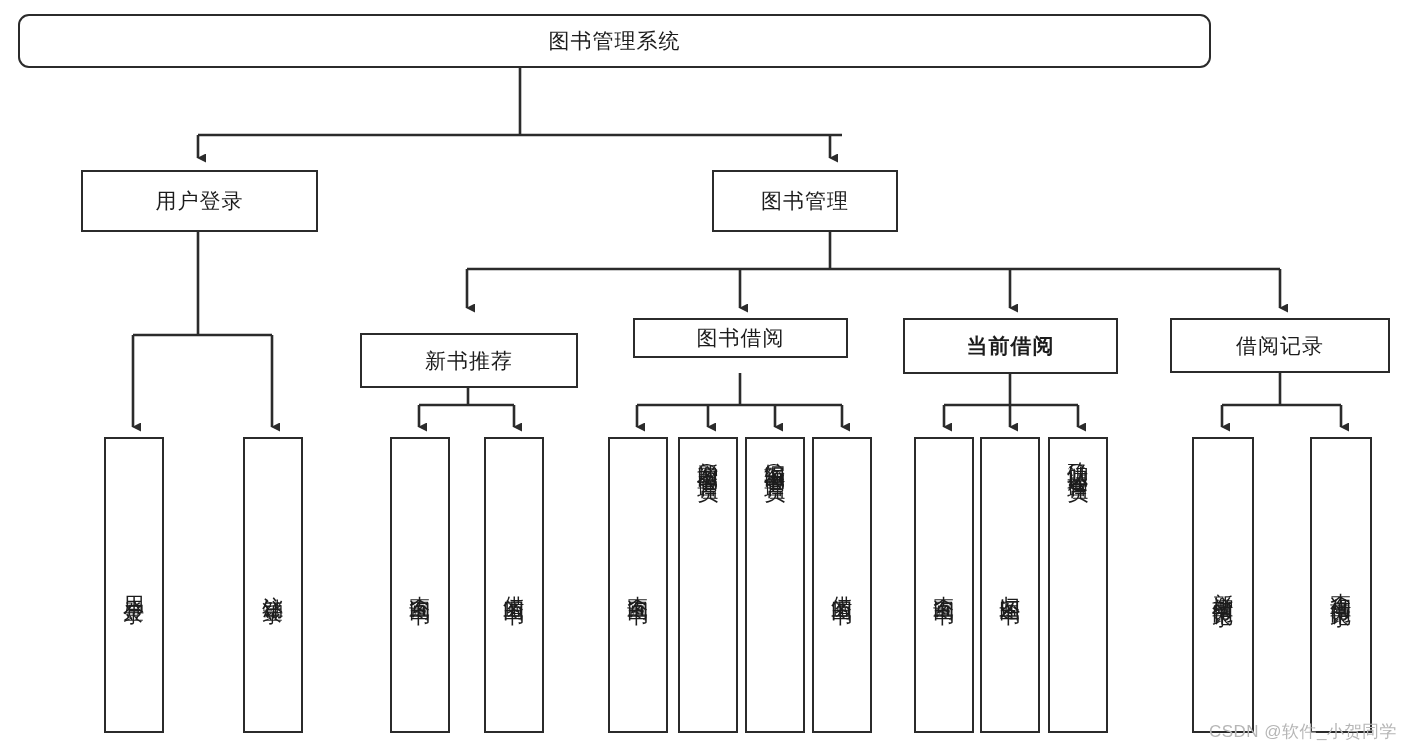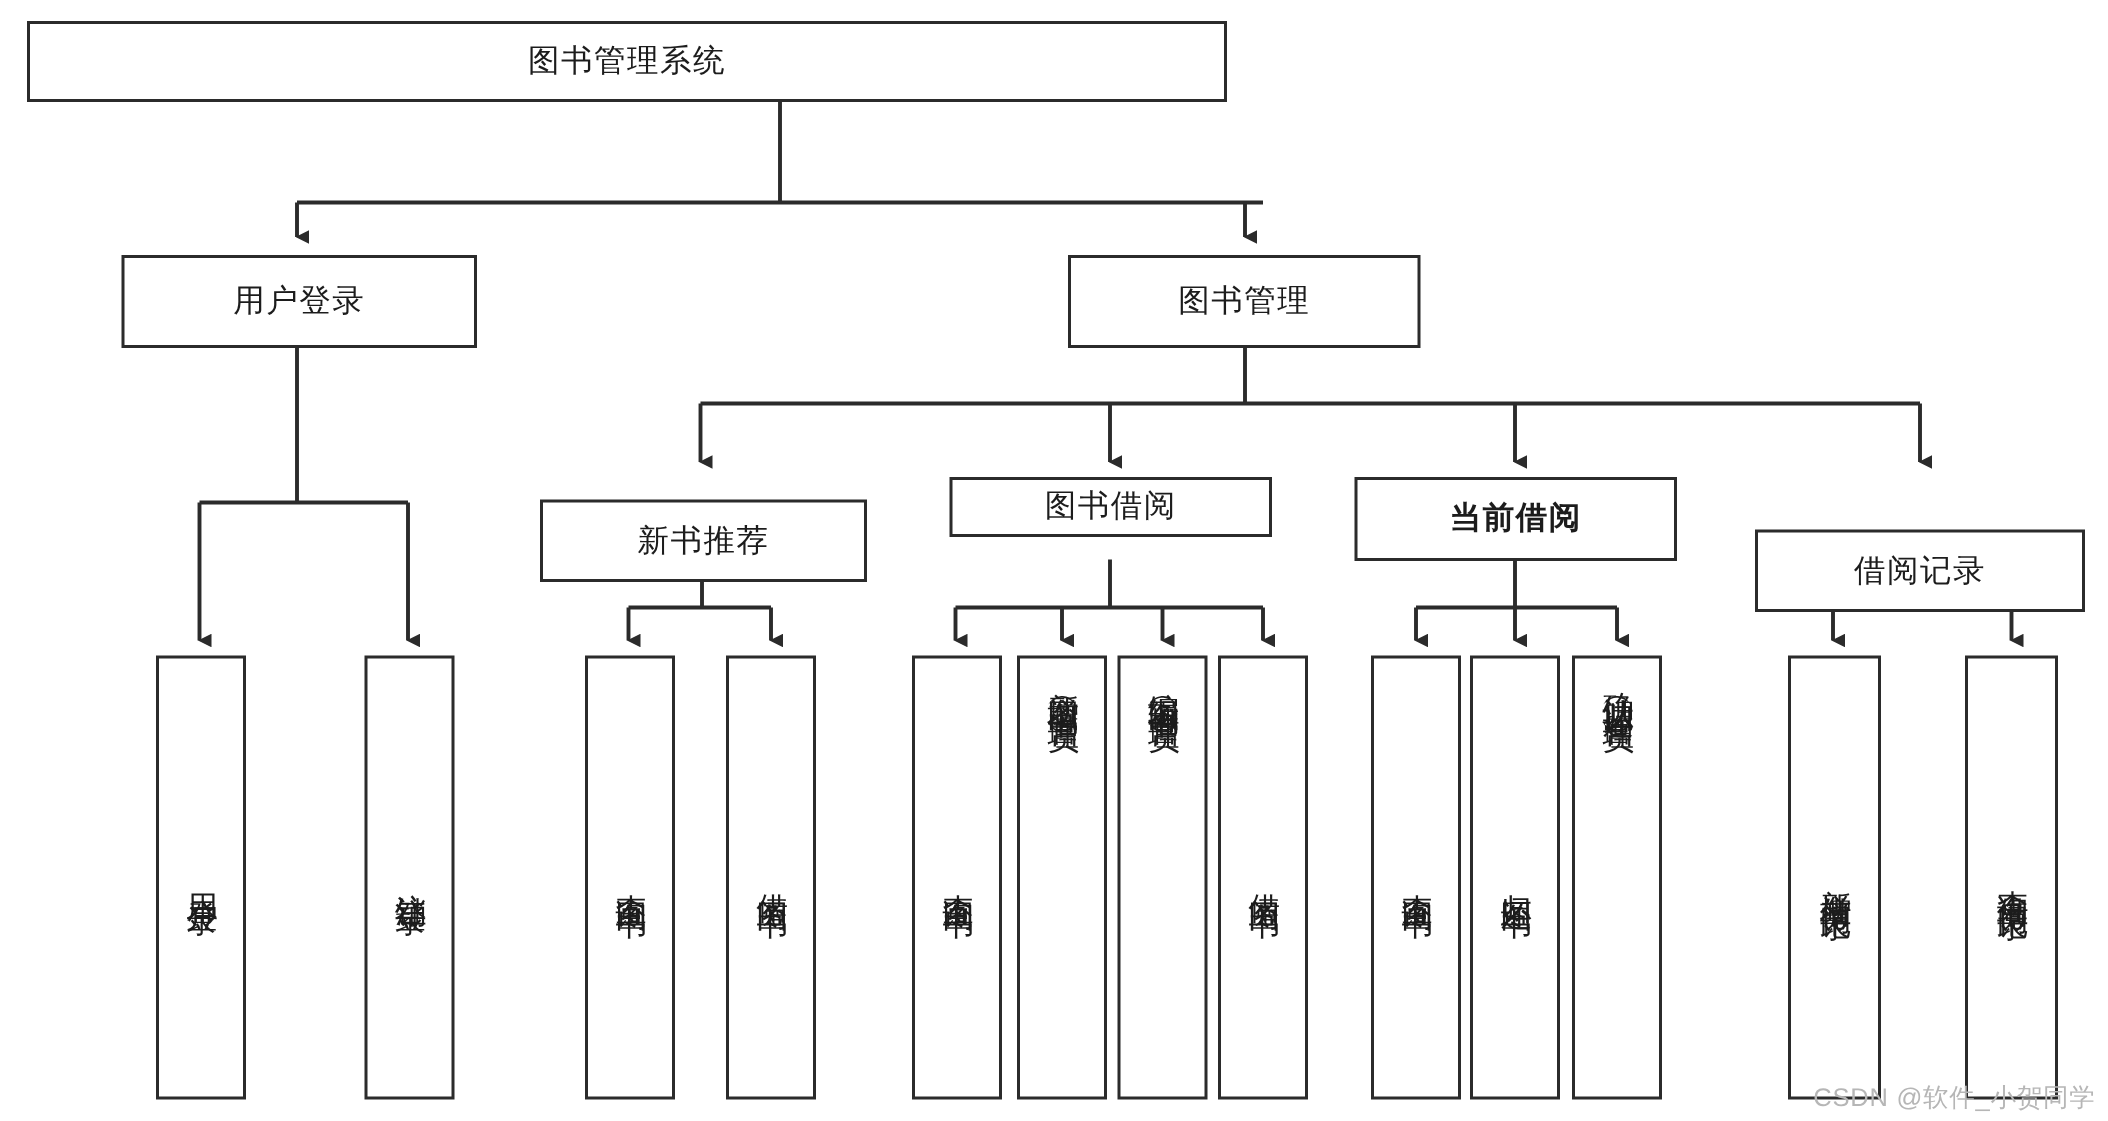--- a/index.html
+++ b/index.html
@@ -118,45 +118,45 @@
       <path d="M1010,405 L1010,427" marker-end="url(#arrowhead)"></path>
       <path d="M1078,405 L1078,427" marker-end="url(#arrowhead)"></path>
 
       <path d="M1280,373 L1280,405"></path>
       <path d="M1222,405 L1341,405"></path>
       <path d="M1222,405 L1222,427" marker-end="url(#arrowhead)"></path>
       <path d="M1341,405 L1341,427" marker-end="url(#arrowhead)"></path>
     </g>
   </svg>
 
-  <div class="node node-h" style="left:18px; top:14px; width:800px; height:54px;">
+  <div class="node node-h" style="left:18px; top:14px; width:1193px; height:54px;border-radius:11px;">
     <span>图书管理系统</span>
   </div>
 
   <div class="node node-h" style="left:81px; top:170px; width:237px; height:62px;">
     <span>用户登录</span>
   </div>
 
-  <div class="node node-h" style="left:712px; top:170px; width:235px; height:62px;">
+  <div class="node node-h" style="left:712px; top:170px; width:186px; height:62px;">
     <span>图书管理</span>
   </div>
 
   <div class="node node-h" style="left:360px; top:318px; width:218px; height:55px;margin-top:15px;">
     <span>新书推荐</span>
   </div>
 
   <div class="node node-h" style="left:633px; top:318px; width:215px; height:40px;">
     <span>图书借阅</span>
   </div>
 
   <div class="node node-h" style="left:903px; top:318px; width:215px; height:56px;font-weight:bold;">
     <span>当前借阅</span>
   </div>
 
-  <div class="node node-h" style="left:1170px; top:318px; width:220px; height:55px;margin-top:35px;">
+  <div class="node node-h" style="left:1170px; top:318px; width:220px; height:55px;">
     <span>借阅记录</span>
   </div>
 
   <div class="node node-v" style="left:104px; top:437px; width:60px; height:296px;">
     <span>用户登录</span>
   </div>
 
   <div class="node node-v" style="left:243px; top:437px; width:60px; height:296px;">
     <span>注销登录</span>
   </div>

